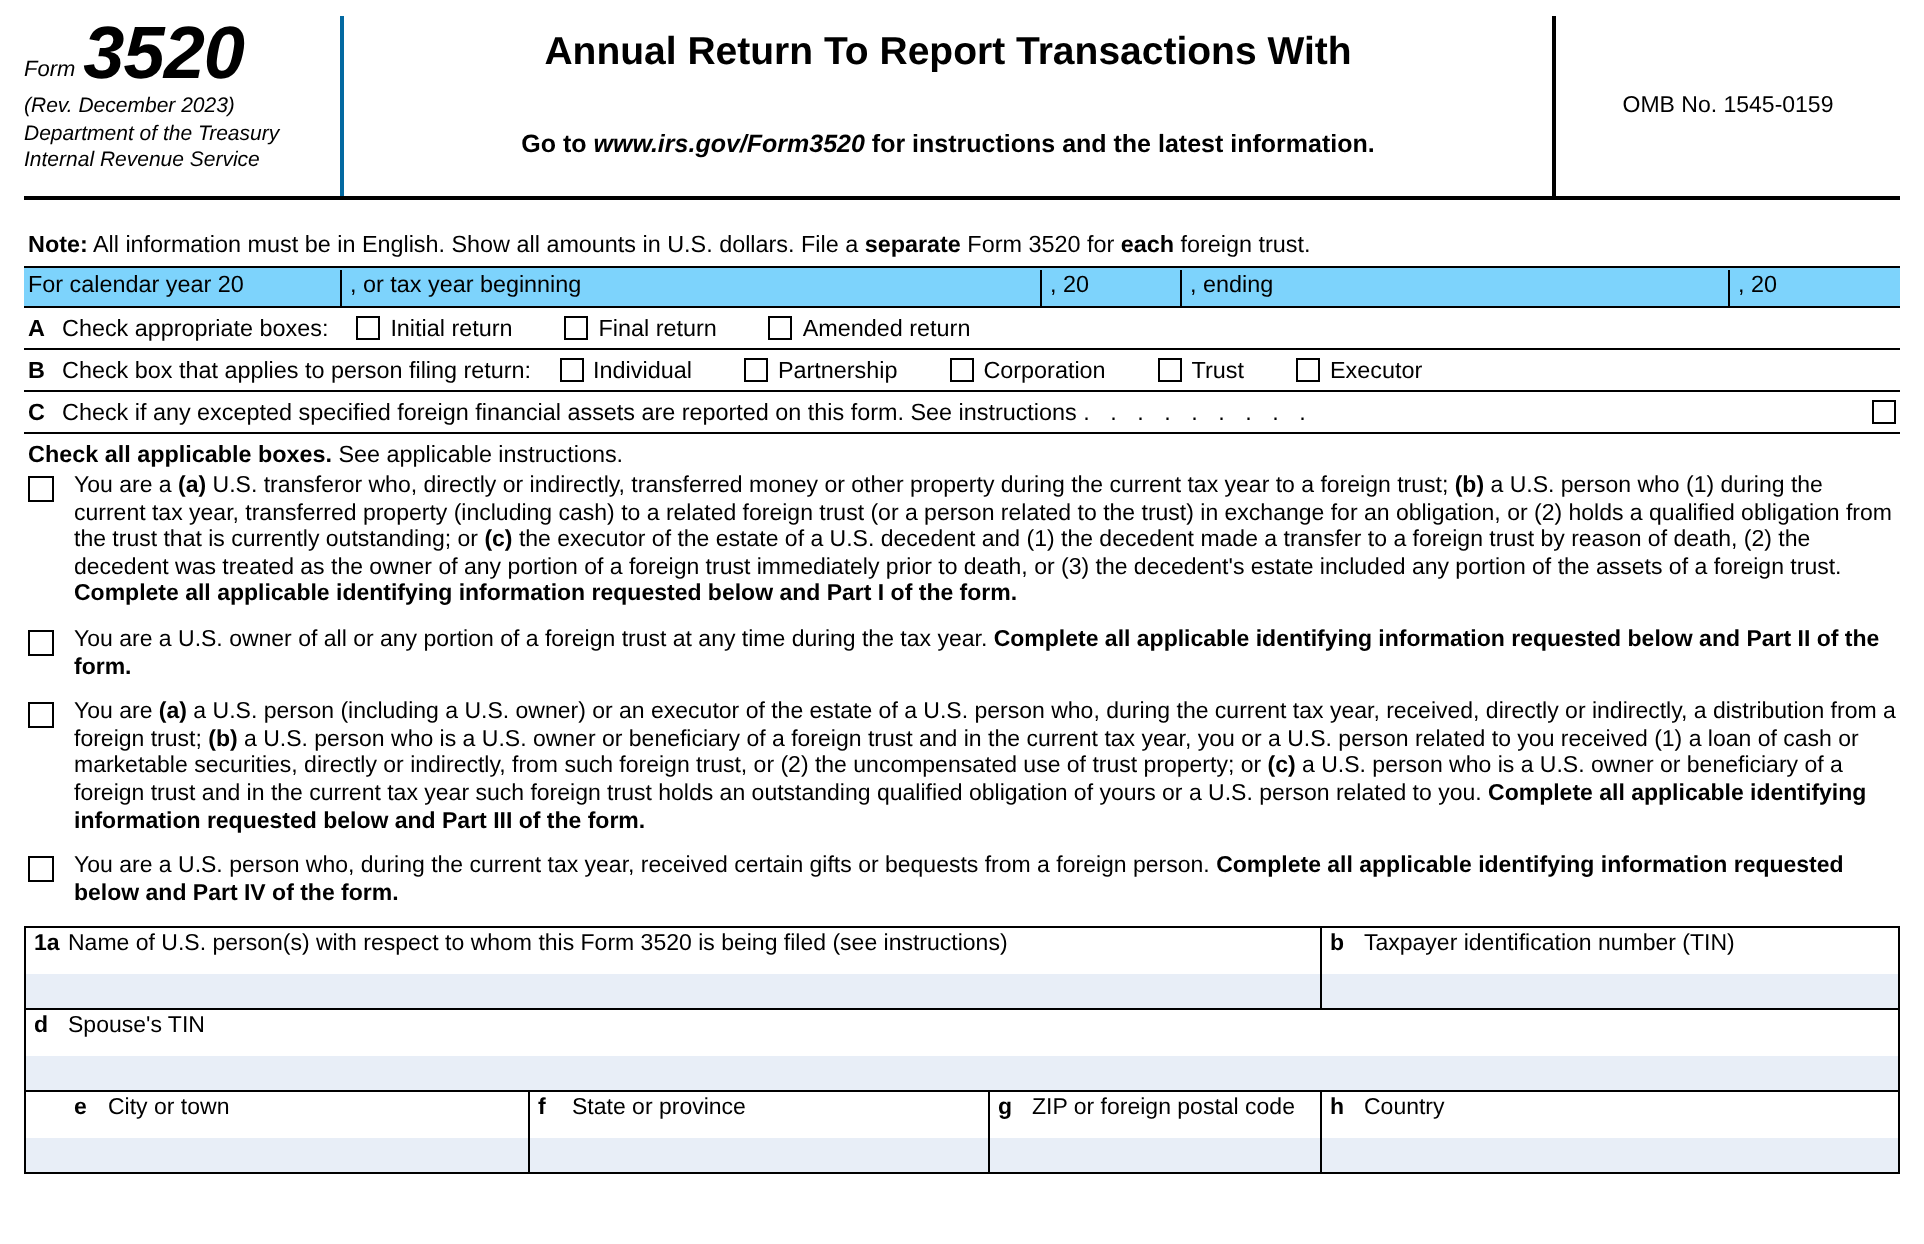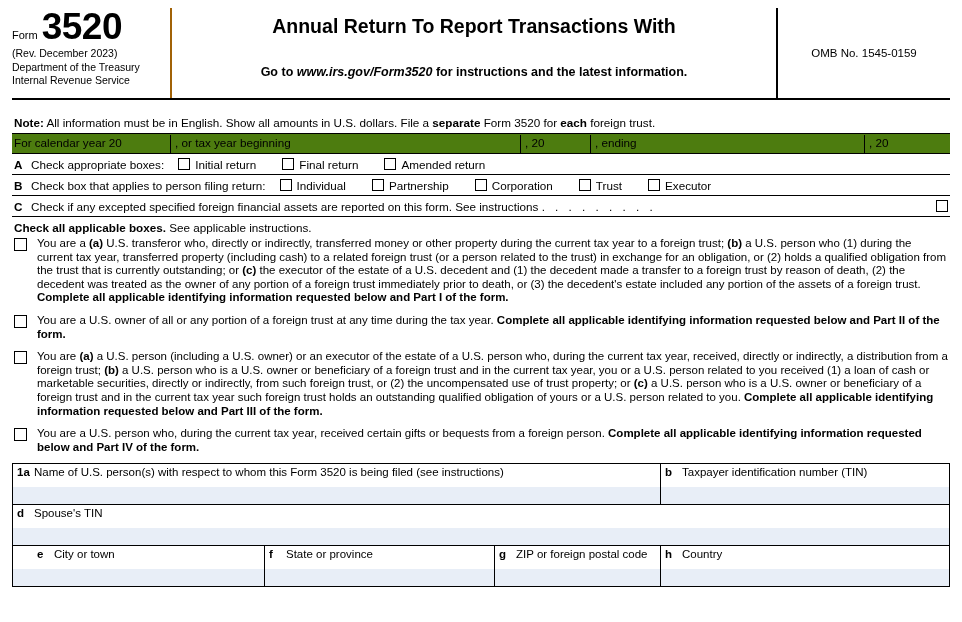--- a/index.html
+++ b/index.html
@@ -24,24 +24,25 @@
 
   
   .header {
     display: flex;
     border-bottom: 2px solid #000;
     height: 92px;
     box-sizing: border-box;
   }
   .hdr-left {
     width: 160px;
-    border-right: 2px solid #a16207;
+    border-right: 2px solid #0369a1;
     padding-right: 6px;
     box-sizing: border-box;
     position: relative;
+    font-style: italic;
   }
   .form-line {
     display: flex;
     align-items: flex-end;
     gap: 4px;
   }
   .form-word {
     font-family: "Liberation Sans", sans-serif;
     font-size: 11px;
     padding-bottom: 5px;
@@ -97,21 +98,21 @@
     padding: 16px 2px 4px 2px;
     border-bottom: 1px solid #000;
   }
   .note-row b { font-weight: bold; }
 
   
   .cal-row {
     position: relative;
     height: 19px;
     border-bottom: 1px solid #000;
-    background: #4d7c0f;
+    background: #7dd3fc;
     font-family: "Liberation Sans", sans-serif;
     font-size: 11.7px;
   }
   .cal-row .t { position: absolute; top: 2px; }
   .cal-row .wline {
     position: absolute;
     bottom: 0px;
     height: 18px;
     border-left: 1px solid #000;
   }

